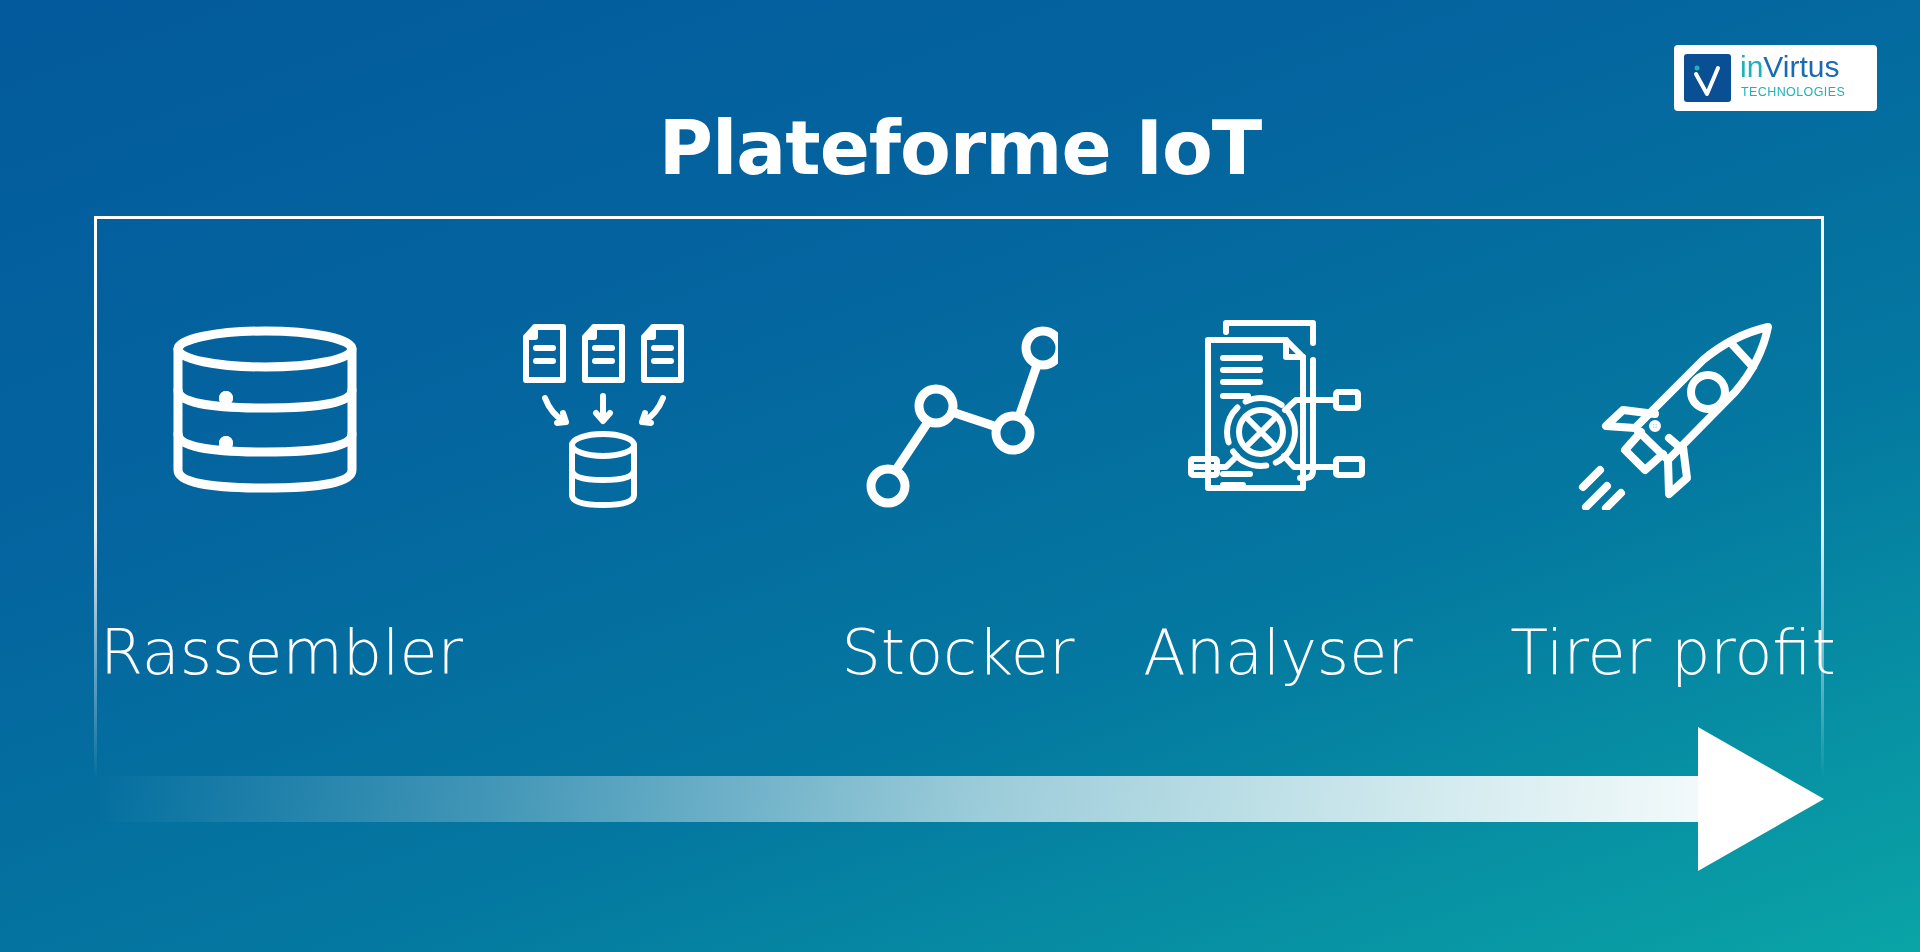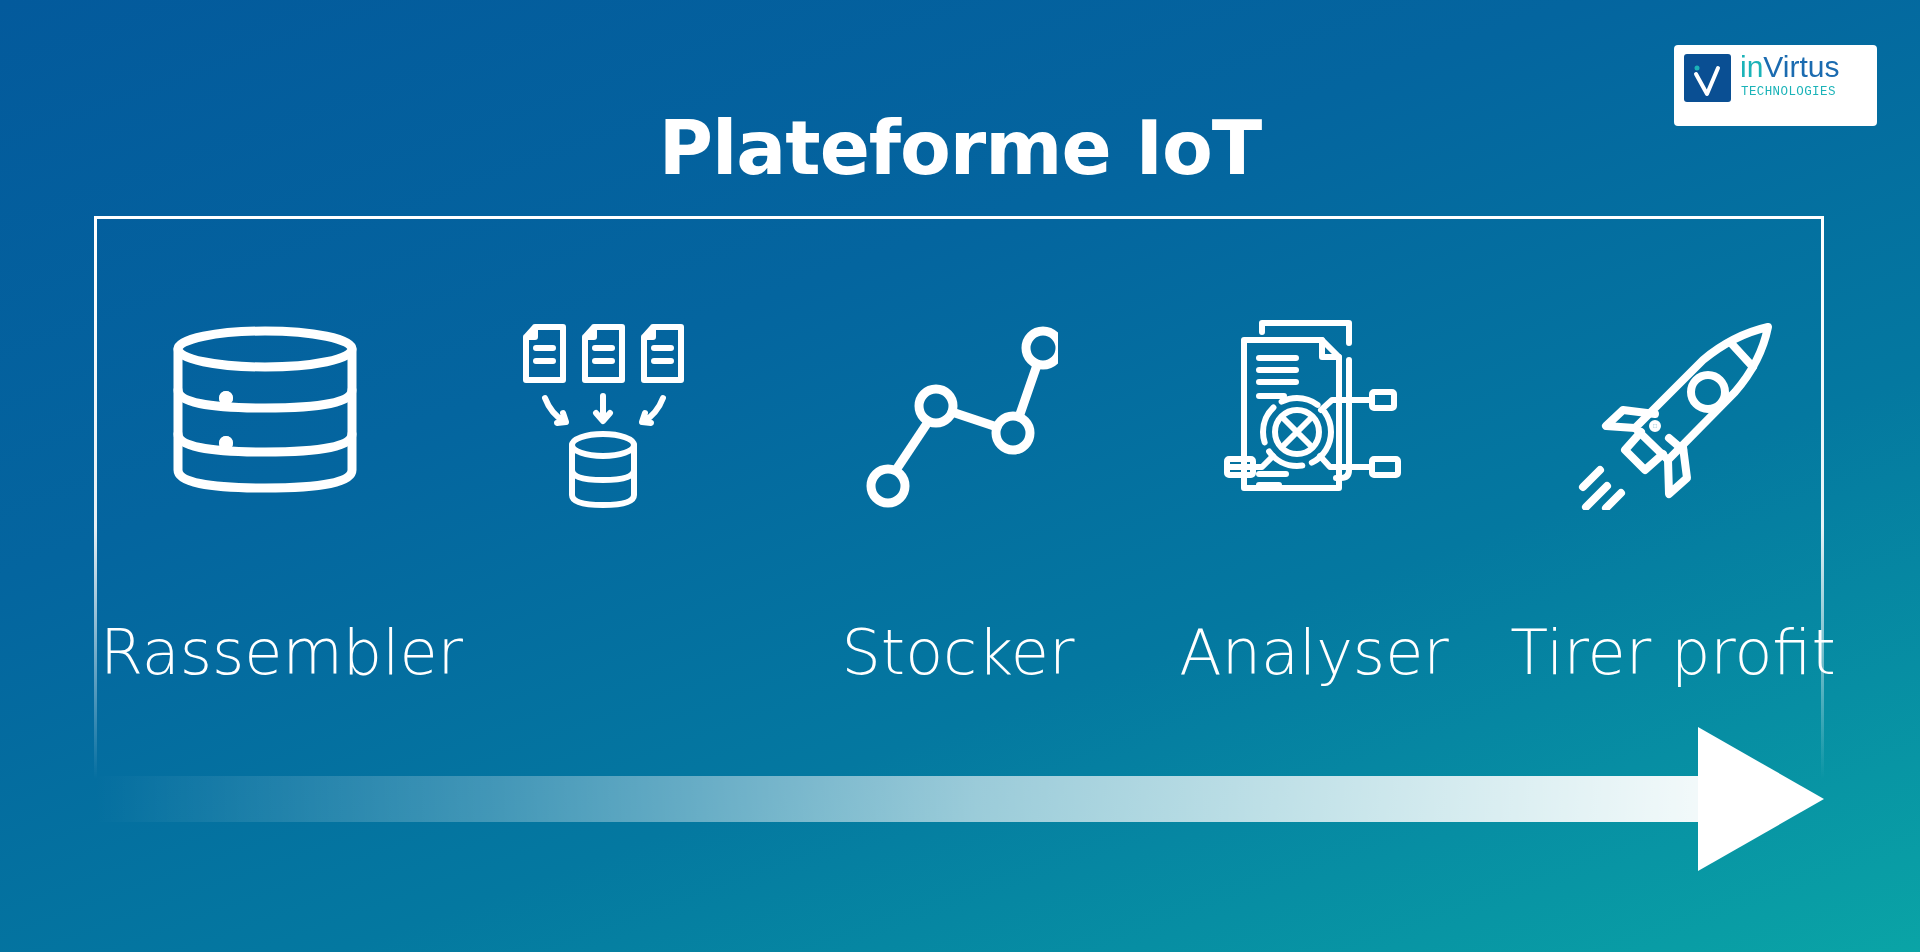--- a/index.html
+++ b/index.html
@@ -16,35 +16,35 @@
     position:absolute; left:94px; top:216px; width:1730px; height:600px;
     border-top:3px solid #fff; box-sizing:border-box;
   }
   .frame .lside, .frame .rside {
     position:absolute; top:0; width:3px; height:560px;
     background: linear-gradient(180deg, rgba(255,255,255,1) 0%, rgba(255,255,255,0.9) 55%, rgba(255,255,255,0) 100%);
   }
   .frame .lside { left:0; }
   .frame .rside { right:0; }
   .logo {
-    position:absolute; left:1674px; top:45px; width:203px; height:81px;
+    position:absolute; left:1674px; top:45px; width:203px; height:66px;
     background:#fff; border-radius:4px; box-sizing:border-box;
   }
   .logo .mark {
     position:absolute; left:10px; top:9px; width:47px; height:48px;
     background:#0a4f93; border-radius:3px;
   }
   .logo .name {
     position:absolute; left:66px; top:4px; font-size:30px; line-height:36px;
     color:#1b6bb0; font-family:"Liberation Sans", sans-serif;
   }
   .logo .name .in { color:#1bb3b8; }
   .logo .sub {
     position:absolute; left:67px; top:40px; font-size:12.5px; color:#1bb3b8;
-    letter-spacing:0.4px; font-family:Liberation Mono, monospace;text-align:center;
+    letter-spacing:0.4px; font-family:Liberation Sans, sans-serif;text-align:center;
   }
   .step {
     position:absolute; top:310px; width:330px; text-align:center;
   }
   .step svg { display:block; margin:0 auto; }
   .step .label {
     margin-top:106px; color:#fff; font-size:62px; font-weight:300;
     font-family:"DejaVu Sans", sans-serif;
   }
   .arrow-shaft {
@@ -126,21 +126,21 @@
       <circle cx="155" cy="123" r="17"></circle>
       <circle cx="185" cy="38" r="17"></circle>
       <path d="M38 160 L70 112"></path>
       <path d="M94 102 L139 117"></path>
       <path d="M161 107 L179 55"></path>
     </g>
   </svg>
   <div class="label">Stocker</div>
 </div>
 
-<div class="step" style="left:1149px;">
+<div class="step" style="left:1113px;">
   <svg width="200" height="200" viewBox="0 0 200 200">
     <g fill="none" stroke="#fff" stroke-width="6" stroke-linecap="round" stroke-linejoin="round">
       <path d="M48 22 V13 H135 V33"></path>
       <path d="M135 50 V160 Q135 168 127 168 H122"></path>
       <path d="M30 30 H108 L125 47 V178 H30 Z"></path>
       <path d="M108 30 V47 H125"></path>
       <path d="M45 48 H82 M45 60 H82 M45 72 H82 M45 86 H70"></path>
       <path d="M45 175 H65 M45 164 H72"></path>
       <circle cx="83" cy="122" r="22"></circle>
       <circle cx="83" cy="122" r="34" stroke-dasharray="38 10"></circle>

